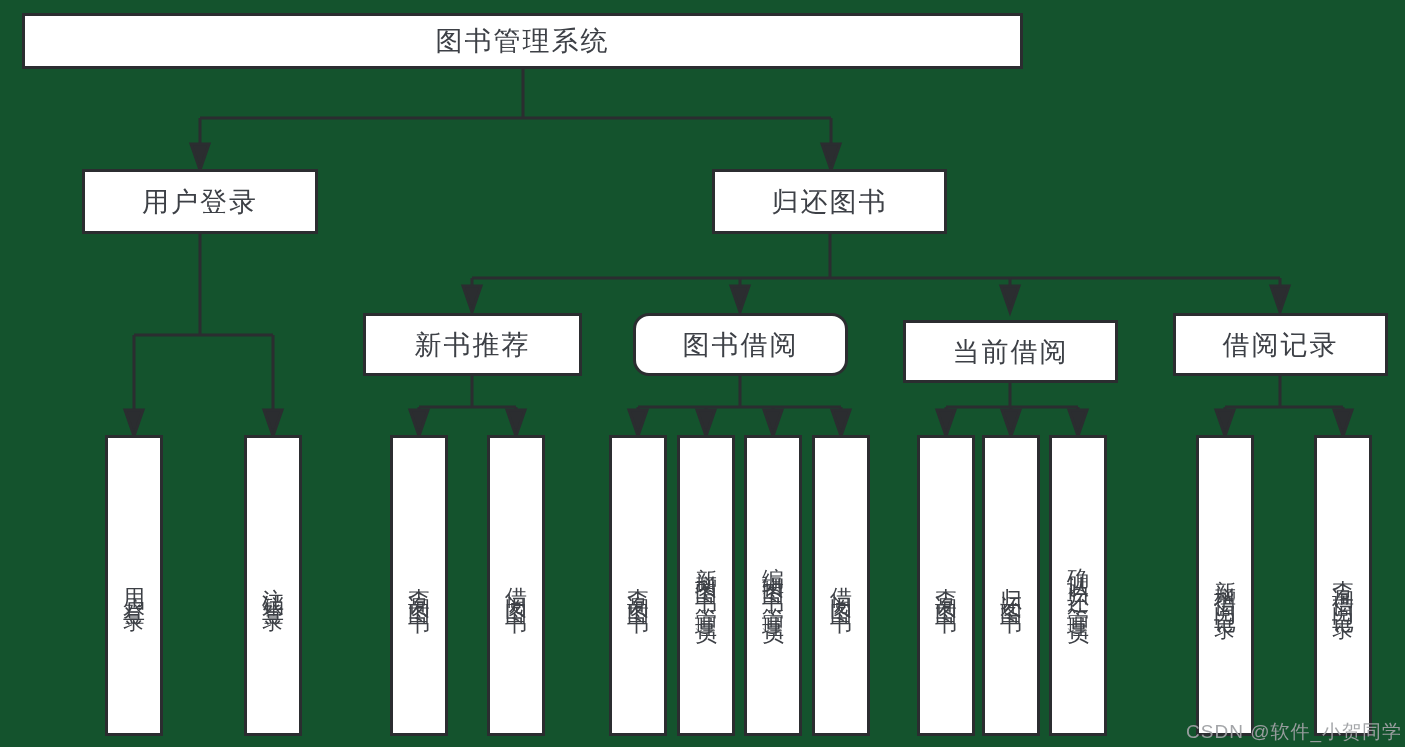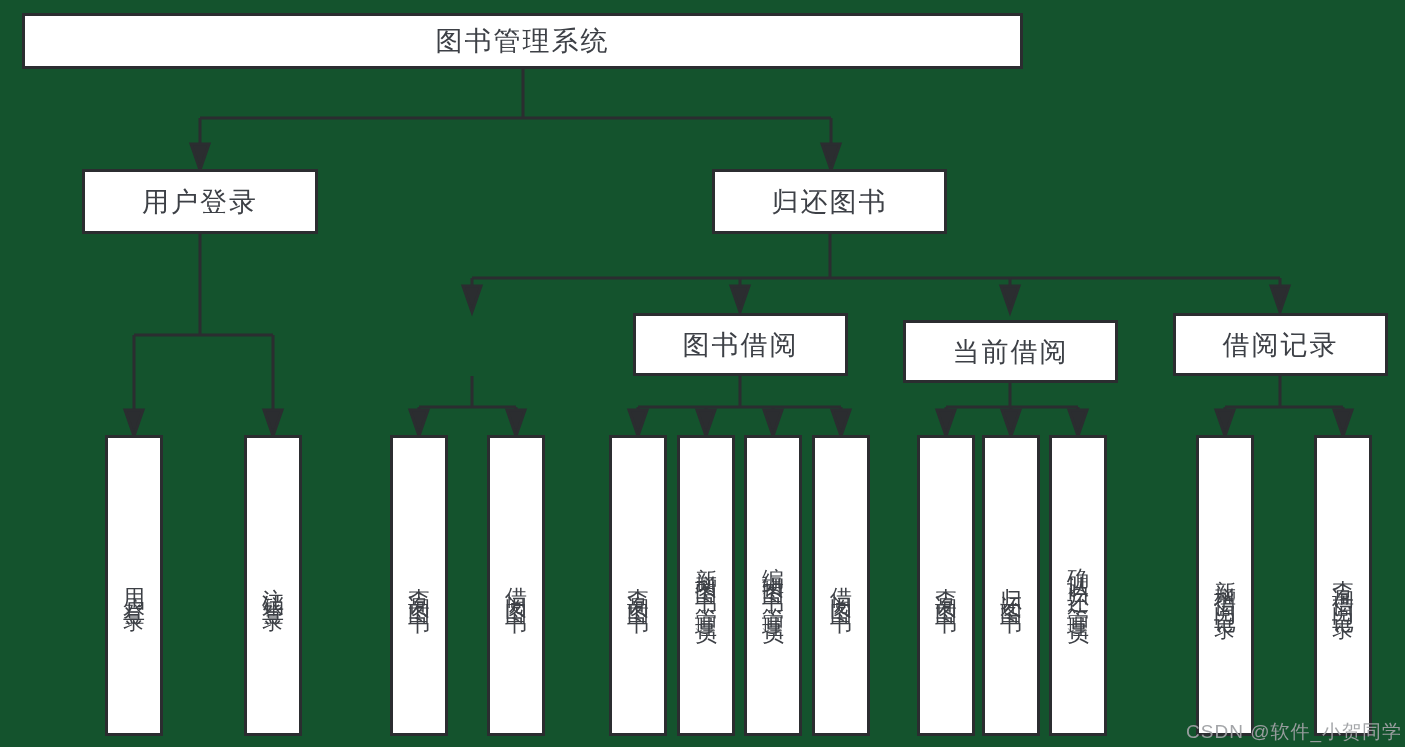--- a/index.html
+++ b/index.html
@@ -119,21 +119,24 @@
     <span class="h-label">图书管理系统</span>
   </div>
 
   <div class="node" style="left:82px; top:169px; width:236px; height:65px;">
     <span class="h-label">用户登录</span>
   </div>
   <div class="node" style="left:712px; top:169px; width:235px; height:65px;">
     <span class="h-label">归还图书</span>
   </div>
 
-  <div class="node" style="left:633px; top:313px; width:215px; height:63px;">
+  <div class="node" style="left:363px; top:313px; width:219px; height:63px;">
+    <span class="h-label">新书推荐</span>
+  </div>
+  <div class="node" style="left:633px; top:313px; width:215px; height:63px;border-radius:16px;">
     <span class="h-label">图书借阅</span>
   </div>
   <div class="node" style="left:903px; top:320px; width:215px; height:63px;">
     <span class="h-label">当前借阅</span>
   </div>
   <div class="node" style="left:1173px; top:313px; width:215px; height:63px;">
     <span class="h-label">借阅记录</span>
   </div>
 
   <div class="node" style="left:105px; top:435px; width:58px; height:301px;">

